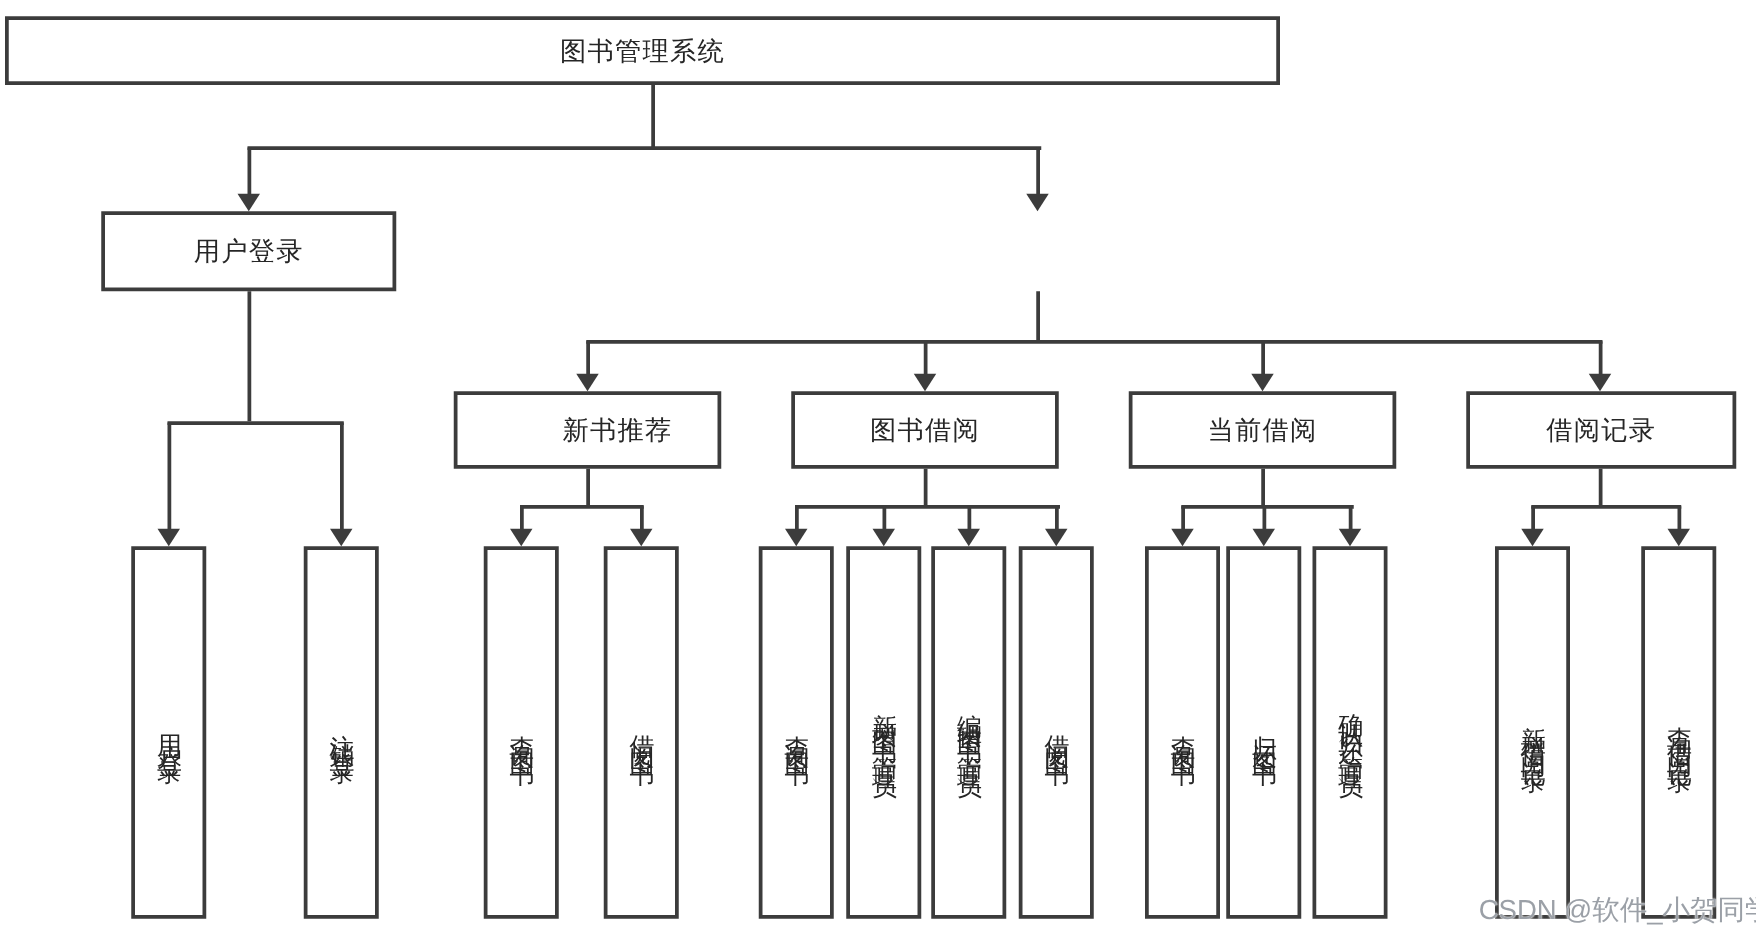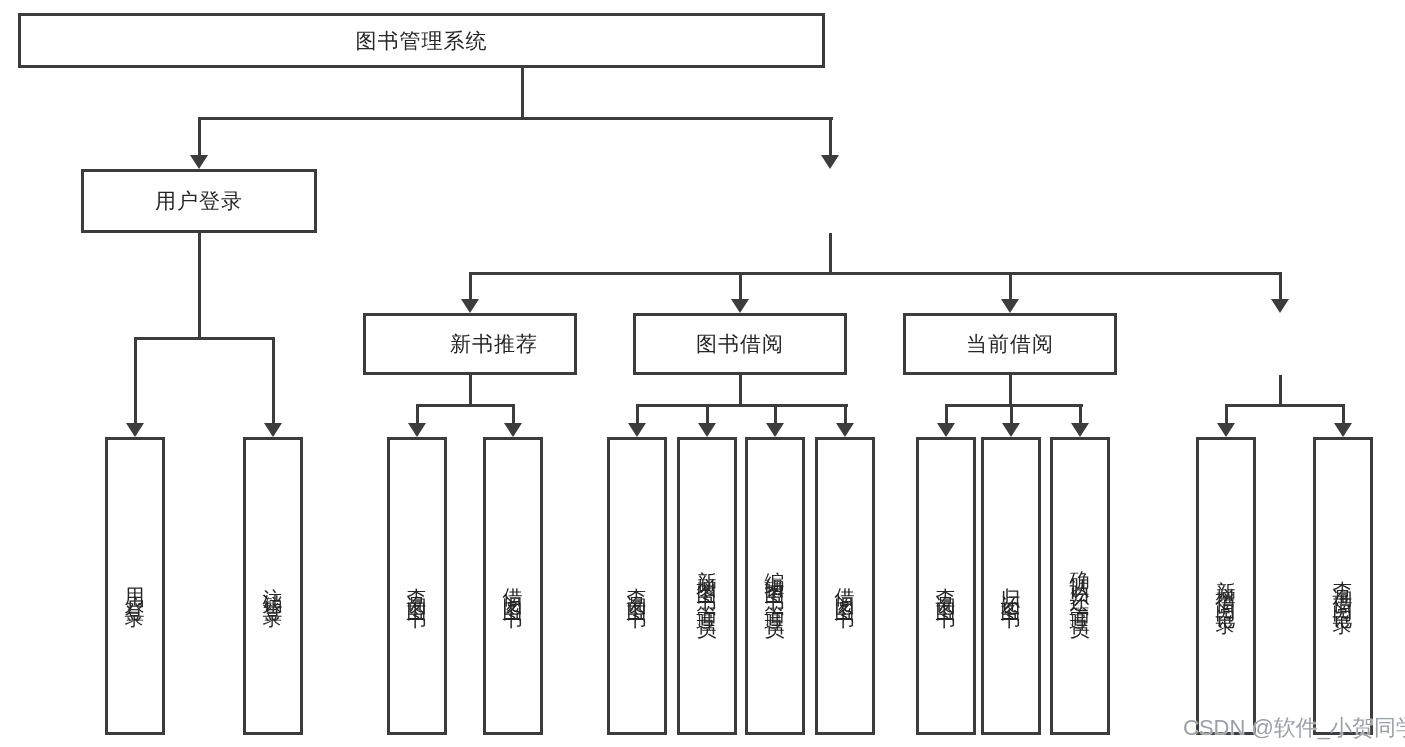--- a/index.html
+++ b/index.html
@@ -53,31 +53,32 @@
     text-shadow: 0 0 2px #ffffff, 0 0 1px #ffffff;
     white-space: nowrap;
     z-index: 5;
   }
 </style>
 </head>
 <body>
 
 <div class="canvas">
 
-  <div class="node" style="left:18px; top:13px; width:807px; height:55px;">图书管理系统</div>
+  <div class="node" style="left:4px; top:13px; width:1020px; height:55px;">图书管理系统</div>
 
   <div class="node" style="left:81px; top:169px; width:236px; height:64px;">用户登录</div>
 
 
   <div class="node" style="left:363px; top:313px; width:214px; height:62px;padding-left:48px;">新书推荐</div>
 
   <div class="node" style="left:903px; top:313px; width:214px; height:62px;">当前借阅</div>
 
   <div class="node" style="left:633px; top:313px; width:214px; height:62px;">图书借阅</div>
 
+  <div class="node" style="left:1173px; top:313px; width:216px; height:62px;">借阅记录</div>
 
   <div class="leaf" style="left:105px; top:437px; width:60px; height:298px;">用户登录</div>
   <div class="leaf" style="left:243px; top:437px; width:60px; height:298px;">注销登录</div>
 
   <div class="leaf" style="left:387px; top:437px; width:60px; height:298px;">查询图书</div>
   <div class="leaf" style="left:483px; top:437px; width:60px; height:298px;">借阅图书</div>
 
   <div class="leaf" style="left:607px; top:437px; width:60px; height:298px;">查询图书</div>
   <div class="leaf" style="left:677px; top:437px; width:60px; height:298px;">新增图书（管理员）</div>
   <div class="leaf" style="left:745px; top:437px; width:60px; height:298px;">编辑图书（管理员）</div>

